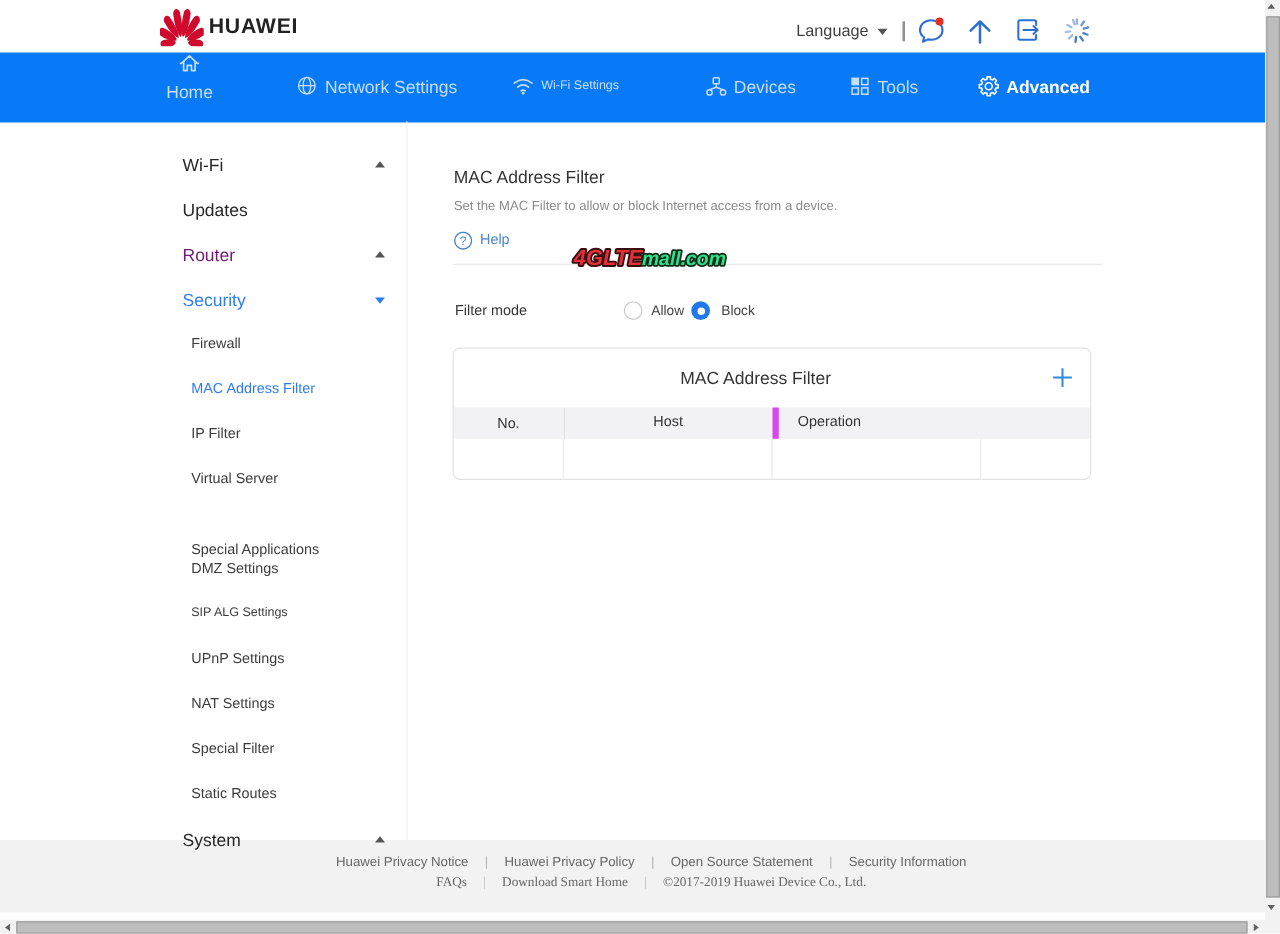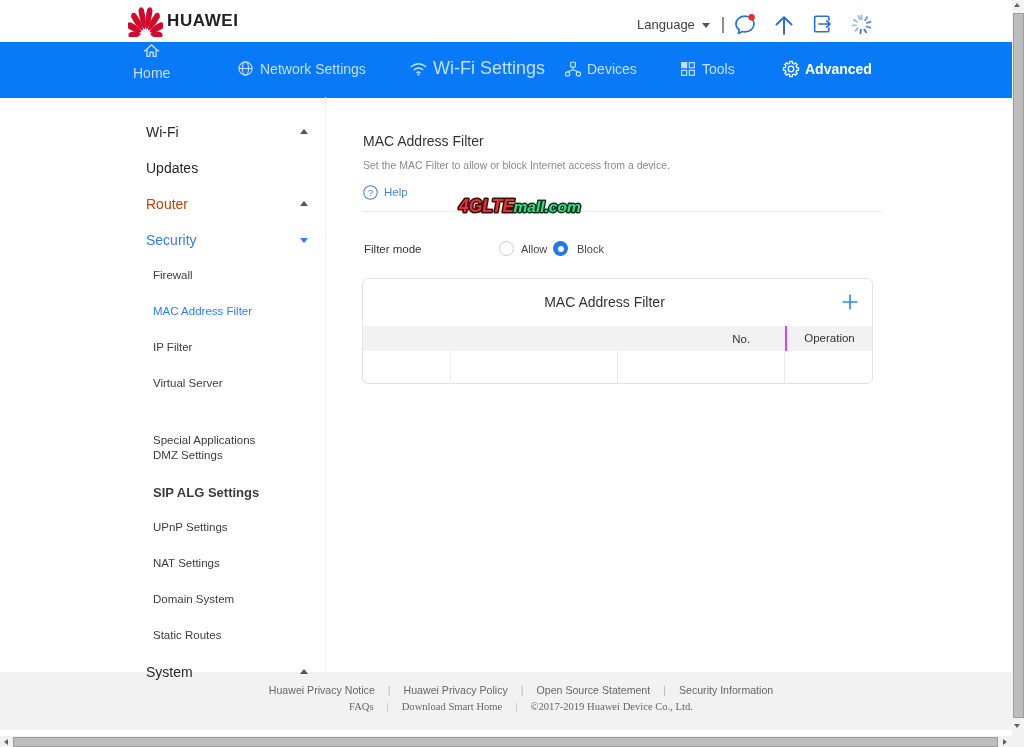--- a/index.html
+++ b/index.html
@@ -81,21 +81,21 @@
 </div>
 <div class="abs" style="left:409px;top:41px;height:55px;display:flex;align-items:center;gap:5px;">
   <svg width="19" height="17" viewBox="0 0 24 20">
       <g fill="none" stroke="#c6defb" stroke-width="1.7" stroke-linecap="round">
         <path d="M3 7.5 Q12 0.5 21 7.5"></path>
         <path d="M6.5 11.5 Q12 7.2 17.5 11.5"></path>
         <path d="M10 15.2 Q12 13.7 14 15.2"></path>
       </g>
       <circle cx="12" cy="17.6" r="1.4" fill="#c6defb"></circle>
     </svg>
-  <span style="font-size:18px;color:#c6defb;">Wi-Fi Settings</span>
+  <span style="font-size:10px;color:#c6defb;">Wi-Fi Settings</span>
 </div>
 <div class="abs" style="left:564px;top:41px;height:55px;display:flex;align-items:center;gap:5px;">
   <svg width="18" height="18" viewBox="0 0 24 24">
       <g fill="none" stroke="#c6defb" stroke-width="1.6">
         <rect x="8.8" y="3" width="6.4" height="6.4" rx="1"></rect>
         <circle cx="4.8" cy="18.6" r="2.8"></circle>
         <circle cx="19.2" cy="18.6" r="2.8"></circle>
         <path d="M12 9.4 V13 M12 13 L4.8 15.8 M12 13 L19.2 15.8"></path>
       </g>
     </svg>
@@ -119,34 +119,34 @@
   </svg>
   <span style="font-size:14px;color:#fff;font-weight:bold;text-align:right;">Advanced</span>
 </div>
 
 <div class="abs" style="left:325px;top:97px;width:1px;height:576px;background:#f0f0f0;"></div>
 
 <div id="sidebar">
 <div class="abs" style="left:146px;top:124px;font-size:14px;color:#262626;z-index:5;">Wi-Fi</div>
 <div class="abs" style="left:300px;top:129px;width:0;height:0;border-left:4.5px solid transparent;border-right:4.5px solid transparent;border-bottom:5px solid #555;z-index:5;"></div>
 <div class="abs" style="left:146px;top:160px;font-size:14px;color:#262626;z-index:5;">Updates</div>
-<div class="abs" style="left:146px;top:196px;font-size:14px;color:#c2410c;z-index:5;">Router</div>
+<div class="abs" style="left:146px;top:196px;font-size:14px;color:#701a75;z-index:5;">Router</div>
 <div class="abs" style="left:300px;top:201px;width:0;height:0;border-left:4.5px solid transparent;border-right:4.5px solid transparent;border-bottom:5px solid #555;z-index:5;"></div>
 <div class="abs" style="left:146px;top:232px;font-size:14px;color:#2f7cf6;z-index:5;">Security</div>
 <div class="abs" style="left:300px;top:237.5px;width:0;height:0;border-left:4.5px solid transparent;border-right:4.5px solid transparent;border-top:5px solid #2f7cf6;z-index:5;"></div>
 <div class="abs" style="left:153px;top:269px;font-size:11.5px;color:#3c3c3c;z-index:5;">Firewall</div>
 <div class="abs" style="left:153px;top:305px;font-size:11.5px;color:#2f7cf6;z-index:5;">MAC Address Filter</div>
 <div class="abs" style="left:153px;top:341px;font-size:11.5px;color:#3c3c3c;z-index:5;">IP Filter</div>
 <div class="abs" style="left:153px;top:377px;font-size:11.5px;color:#3c3c3c;z-index:5;">Virtual Server</div>
 <div class="abs" style="left:153px;top:413px;font-size:11.5px;color:#3c3c3c;z-index:5;margin-top:21px;">Special Applications</div>
 <div class="abs" style="left:153px;top:449px;font-size:11.5px;color:#3c3c3c;z-index:5;">DMZ Settings</div>
-<div class="abs" style="left:153px;top:485px;font-size:13px;color:#3c3c3c;z-index:5;font-weight:bold;">SIP ALG Settings</div>
+<div class="abs" style="left:153px;top:485px;font-size:10px;color:#3c3c3c;z-index:5;">SIP ALG Settings</div>
 <div class="abs" style="left:153px;top:521px;font-size:11.5px;color:#3c3c3c;z-index:5;">UPnP Settings</div>
 <div class="abs" style="left:153px;top:557px;font-size:11.5px;color:#3c3c3c;z-index:5;">NAT Settings</div>
-<div class="abs" style="left:153px;top:593px;font-size:11.5px;color:#3c3c3c;z-index:5;">Domain System</div>
+<div class="abs" style="left:153px;top:593px;font-size:11.5px;color:#3c3c3c;z-index:5;">Special Filter</div>
 <div class="abs" style="left:153px;top:629px;font-size:11.5px;color:#3c3c3c;z-index:5;">Static Routes</div>
 <div class="abs" style="left:146px;top:664px;font-size:14px;color:#262626;z-index:5;">System</div>
 <div class="abs" style="left:300px;top:669px;width:0;height:0;border-left:4.5px solid transparent;border-right:4.5px solid transparent;border-bottom:5px solid #555;z-index:5;"></div>
 </div>
 
 <div class="abs" style="left:363px;top:133px;font-size:14px;color:#333;">MAC Address Filter</div>
 <div class="abs" style="left:363px;top:159px;font-size:10.5px;color:#8a8a8a;">Set the MAC Filter to allow or block Internet access from a device.</div>
 
 <svg class="abs" style="left:363px;top:185px;" width="15" height="15" viewBox="0 0 16 16">
   <circle cx="8" cy="8" r="7.2" fill="none" stroke="#4a86c8" stroke-width="1.2"></circle>
@@ -169,23 +169,24 @@
 <div class="abs" style="left:553px;top:241px;width:15px;height:15px;border-radius:50%;background:#1f79e8;"></div>
 <div class="abs" style="left:557.5px;top:245.5px;width:6px;height:6px;border-radius:50%;background:#fff;"></div>
 <div class="abs" style="left:577px;top:242.5px;font-size:11px;color:#444;">Block</div>
 
 <div class="abs" style="left:362px;top:278px;width:511px;height:106px;border:1px solid #e2e2e2;border-radius:6px;background:#fff;"></div>
 <div class="abs" style="left:362px;top:278px;width:485px;height:48px;display:flex;align-items:center;justify-content:center;font-size:14px;color:#333;">MAC Address Filter</div>
 <svg class="abs" style="left:842px;top:294px;" width="16" height="16" viewBox="0 0 16 16">
     <path d="M8 0.5 V15.5 M0.5 8 H15.5" stroke="#2f8ae0" stroke-width="1.6" fill="none"></path>
   </svg>
 
-<div class="abs" style="left:363px;top:326px;width:509px;height:25px;background:#f2f2f4;display:flex;align-items:center;font-size:11.5px;color:#333;justify-content:flex-end;">
+<div class="abs" style="left:363px;top:326px;width:509px;height:25px;background:#f2f2f4;display:flex;align-items:center;font-size:11.5px;color:#333;">
   <div style="width:87.5px;text-align:center;">No.</div>
-  <div style="width:87px;text-align:center;border-left:2px solid #d946ef;height:25px;line-height:25px;">Operation</div>
+  <div style="width:167px;text-align:center;border-left:1px solid #e4e4e4;height:25px;line-height:25px;">Host</div>
+  <div style="width:87px;text-align:center;border-left:5px solid #d946ef;height:25px;line-height:25px;">Operation</div>
 </div>
 
 <div class="abs" style="left:450px;top:351px;width:1px;height:33px;background:#ececec;"></div>
 <div class="abs" style="left:617px;top:351px;width:1px;height:33px;background:#ececec;"></div>
 <div class="abs" style="left:784px;top:351px;width:1px;height:33px;background:#ececec;"></div>
 
 <div class="abs" style="left:0;top:672px;width:1012px;height:58px;background:#f2f2f2;"></div>
 <div class="abs" style="left:521px;top:684px;transform:translateX(-50%);white-space:nowrap;font-size:10.6px;color:#666;">Huawei Privacy Notice<span class="sep">|</span>Huawei Privacy Policy<span class="sep">|</span>Open Source Statement<span class="sep">|</span>Security Information</div>
 <div class="abs" style="left:521px;top:701px;transform:translateX(-50%);white-space:nowrap;font-size:10.6px;color:#666;font-family:Liberation Serif, serif;">FAQs<span class="sep">|</span>Download Smart Home<span class="sep">|</span>©2017-2019 Huawei Device Co., Ltd.</div>
 

